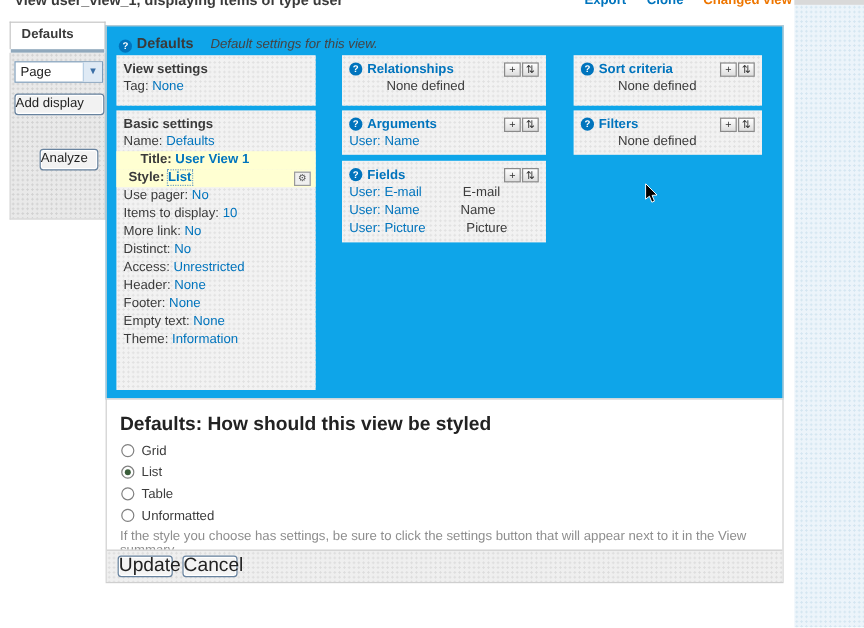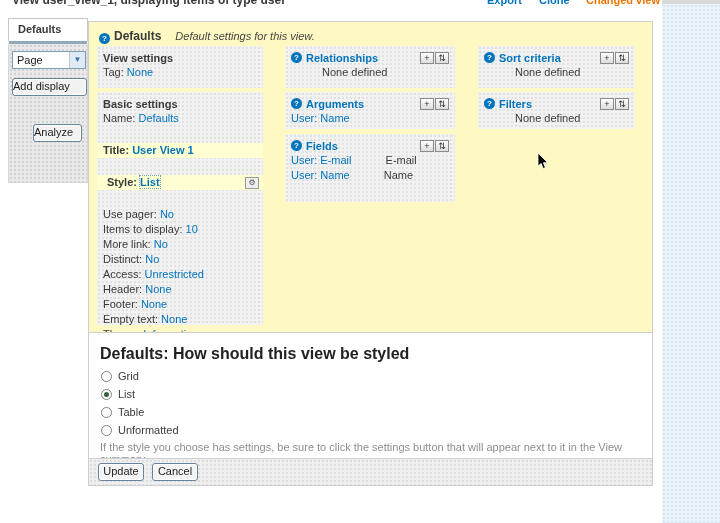--- a/index.html
+++ b/index.html
@@ -41,38 +41,38 @@
   .select .sel-arrow{position:absolute;right:0;top:0;width:15px;height:16px;background:#dfeaf5;
           border-left:1px solid #b8cfe4;color:#3a6ea5;font-size:8px;text-align:center;line-height:15px;}
   .sbtn{position:absolute;box-sizing:border-box;background:#f2f2f2;border:1px solid #68839f;border-radius:3px;
         font-size:11px;color:#222;text-align:left;line-height:15px;cursor:pointer;
         box-shadow:inset 0 0 0 1px #fff;}
   #btn-add-display{left:3px;top:34px;width:75px;height:18px;}
   #btn-analyze{left:24px;top:80px;width:49px;height:18px;}
 
   
   #main-panel{position:absolute;left:88px;top:21px;width:565px;height:312px;box-sizing:border-box;
-              background:#fef9c3;border:1px solid #cfcfcf;}
+              background:#0ea5e9;border:1px solid #cfcfcf;}
   #panel-header{position:absolute;left:10px;top:7px;white-space:nowrap;}
   #panel-header .hdr-title{font-weight:bold;font-size:12px;color:#3a3a3a;margin-left:4px;}
   #panel-header .hdr-desc{font-style:italic;color:#444;margin-left:14px;font-size:11px;}
 
   .help-icon{display:inline-block;width:11px;height:11px;border-radius:50%;background:#0074bd;color:#fff;
              font-size:8px;font-weight:bold;text-align:center;line-height:11px;vertical-align:-1px;}
 
   .box{position:absolute;box-sizing:border-box;padding:4px 6px;}
   .box-hdr{display:flex;align-items:center;line-height:14px;height:15px;}
   .box-hdr .box-title{font-weight:bold;color:#0074bd;margin-left:4px;}
   .box-hdr .box-title-plain{font-weight:bold;color:#3a3a3a;text-align:right;}
   .btn-group{margin-left:auto;display:flex;}
   .mini-btn{width:14px;height:12px;box-sizing:border-box;border:1px solid #8a8a8a;background:linear-gradient(#fff,#ddd);
             font-size:9px;line-height:10px;text-align:center;color:#333;cursor:pointer;}
   .mini-btn + .mini-btn{margin-left:1px;}
   .row{line-height:15px;white-space:nowrap;}
-  .row.changed{background:#ffffd2;margin:17px -6px;padding:0 6px;font-weight:bold;position:relative;}
+  .row.changed{background:#ffffd2;margin:0 -6px;padding:0 20px;font-weight:bold;position:relative;}
   .row.changed .lbl{font-weight:bold;}
   .row .lbl{color:#3a3a3a;}
   .row.indent{padding-left:10px;}
   .focus-dotted{outline:1px dotted #76a4c4;}
   .gear-btn{position:absolute;right:4px;top:2px;width:14px;height:12px;box-sizing:border-box;border:1px solid #9a9a9a;
             background:#efefef;font-size:8px;line-height:10px;text-align:center;color:#555;cursor:pointer;font-weight:normal;}
 
   #box-view-settings{left:8px;top:24px;width:166px;height:42px;}
   #box-basic-settings{left:8px;top:70px;width:166px;height:233px;}
   #box-relationships{left:196px;top:24px;width:170px;height:42px;}
@@ -86,21 +86,21 @@
                 background:#fff;border:1px solid #cfcfcf;}
   #style-heading{position:absolute;left:11px;top:12px;font-weight:bold;font-size:16px;color:#222;}
   .radio-row{position:absolute;left:12px;height:14px;line-height:13px;cursor:pointer;}
   .radio{display:inline-block;width:11px;height:11px;border-radius:50%;border:1px solid #808080;background:#fff;
          vertical-align:-2px;margin-right:6px;box-sizing:border-box;position:relative;}
   .radio.on::after{content:"";position:absolute;left:2px;top:2px;width:5px;height:5px;border-radius:50%;background:#3a5e3a;}
   #radio-0{top:37px;} #radio-1{top:55px;} #radio-2{top:73px;} #radio-3{top:91px;}
   #style-note{position:absolute;left:11px;top:108px;color:#8e8e8e;width:540px;}
   #button-band{position:absolute;left:0;bottom:0;width:100%;height:27px;border-top:1px solid #cfcfcf;box-sizing:border-box;}
   .form-btn{position:absolute;top:4px;box-sizing:border-box;background:#f4f4f4;border:1px solid #68839f;border-radius:3px;
-            height:18px;font-size:11px;color:#222;text-align:center;line-height:15px;cursor:pointer;
+            height:18px;font-size:16px;color:#222;text-align:center;line-height:15px;cursor:pointer;
             box-shadow:inset 0 0 0 1px #fff;}
   #btn-update{left:9px;width:46px;}
   #btn-cancel{left:63px;width:46px;}
 
   #cursor{position:absolute;left:537px;top:153px;width:11px;height:17px;pointer-events:none;}
 </style>
 </head>
 <body>
 
 <div id="stage">
@@ -234,20 +234,24 @@
         </span>
       </div>
       <div class="row">
         <a class="lnk">User: E-mail</a>
         <span class="plain">E-mail</span>
       </div>
       <div class="row">
         <a class="lnk">User: Name</a>
         <span class="plain">Name</span>
       </div>
+      <div class="row">
+        <a class="lnk">User: Picture</a>
+        <span class="plain">Picture</span>
+      </div>
     </div>
 
     <div class="box dots-lite" id="box-sort">
       <div class="box-hdr">
         <span class="help-icon">?</span>
         <a class="box-title lnk" style="font-weight:bold">Sort criteria</a>
         <span class="btn-group">
           <span class="mini-btn">+</span>
           <span class="mini-btn">⇅</span>
         </span>

